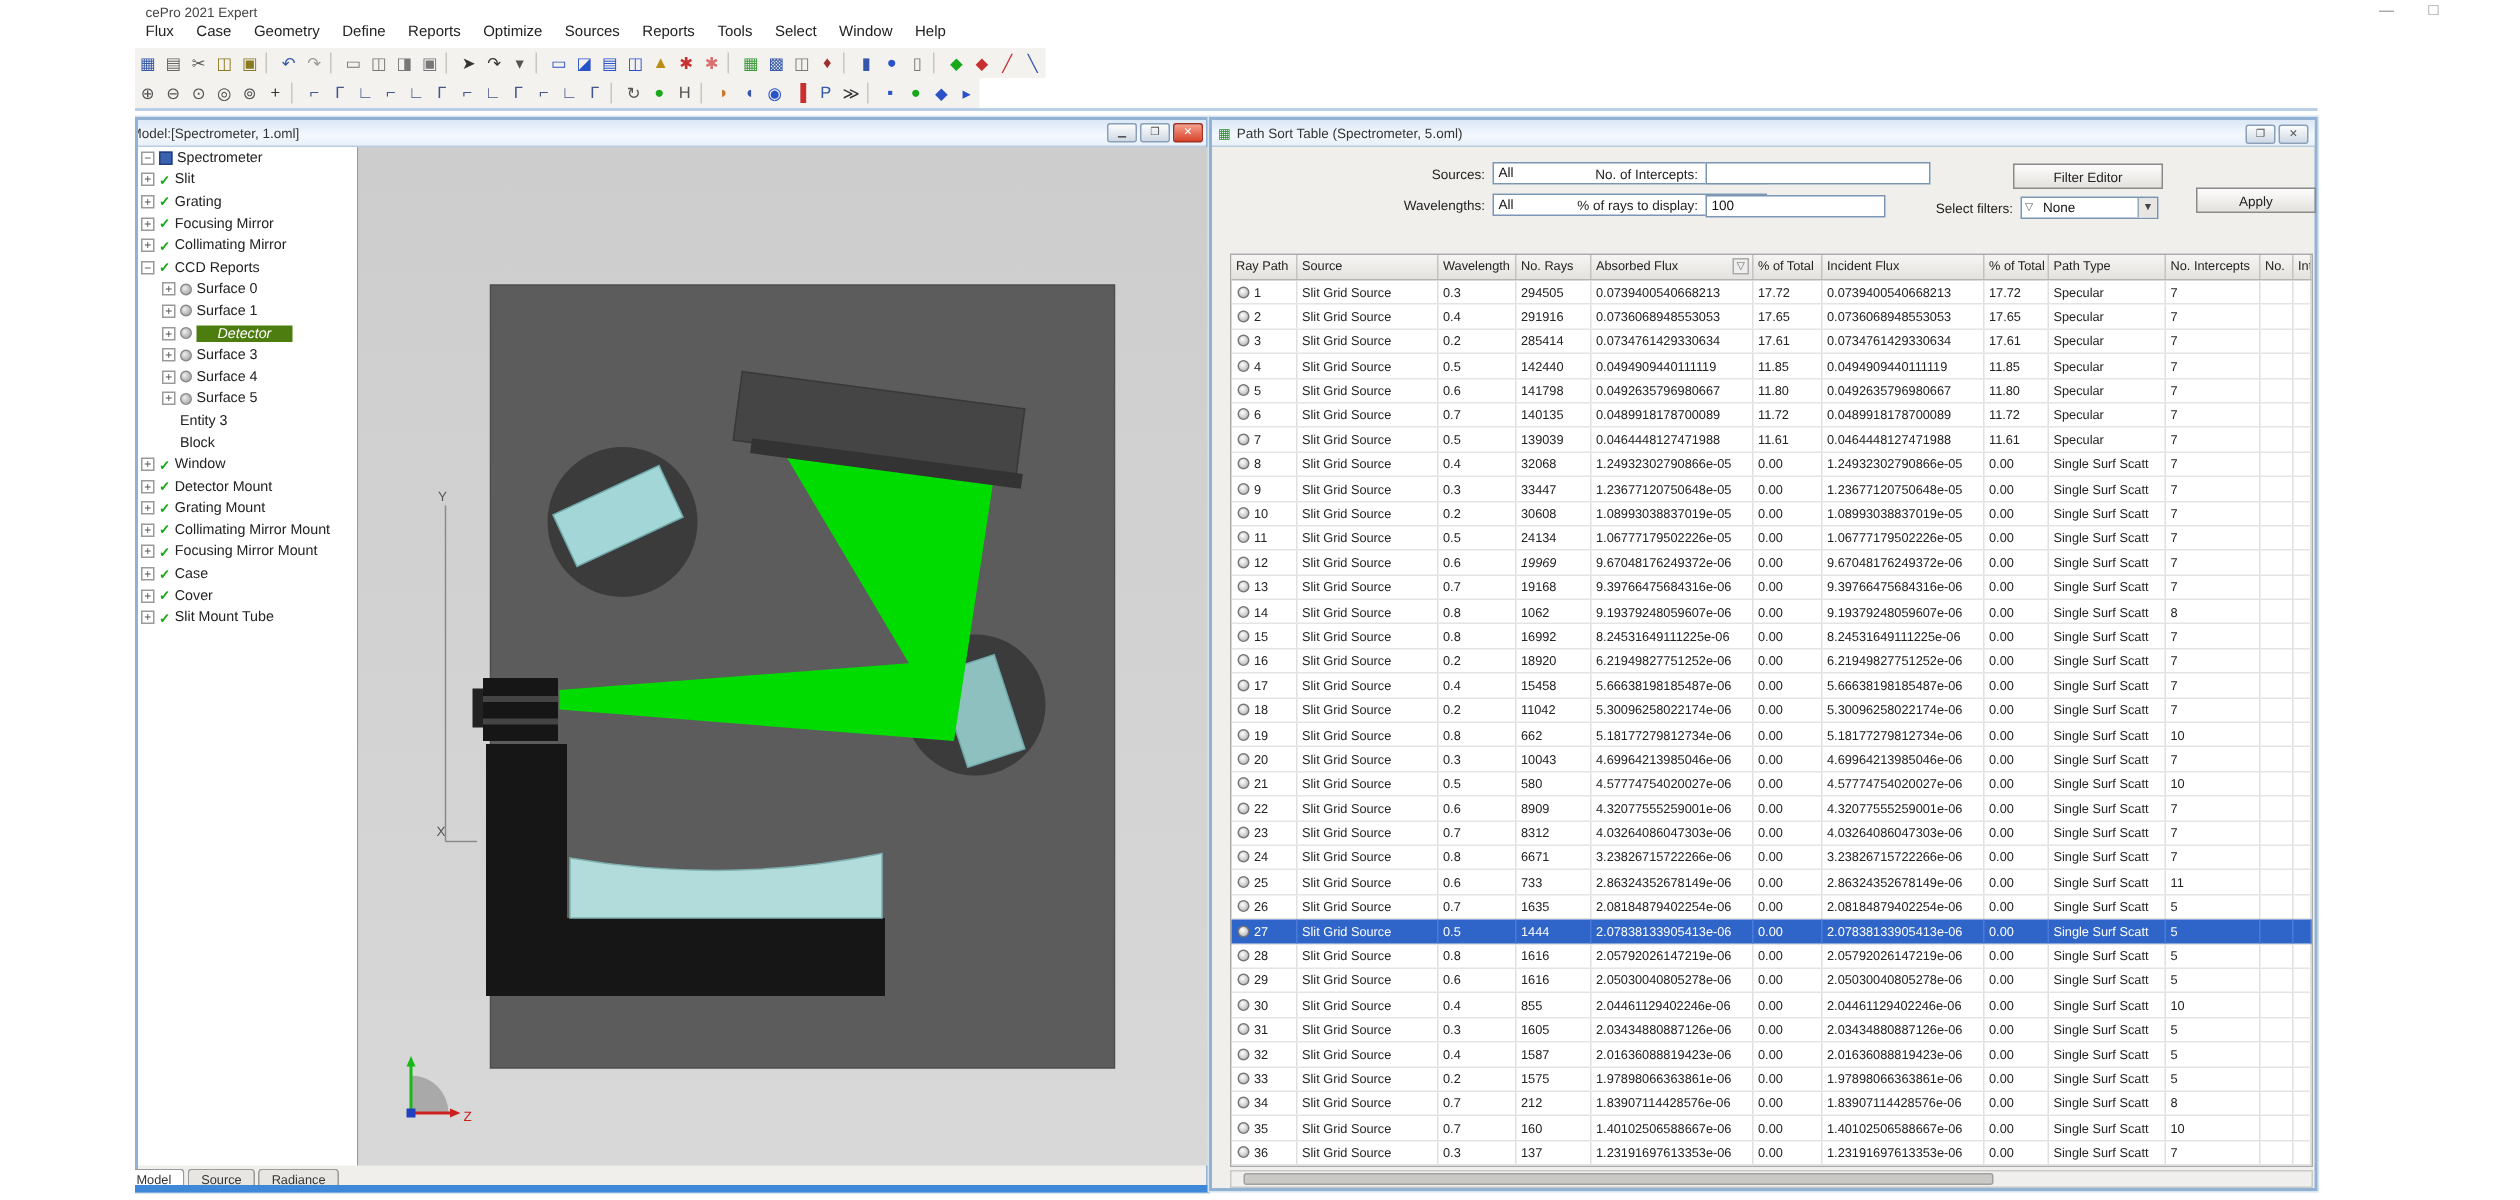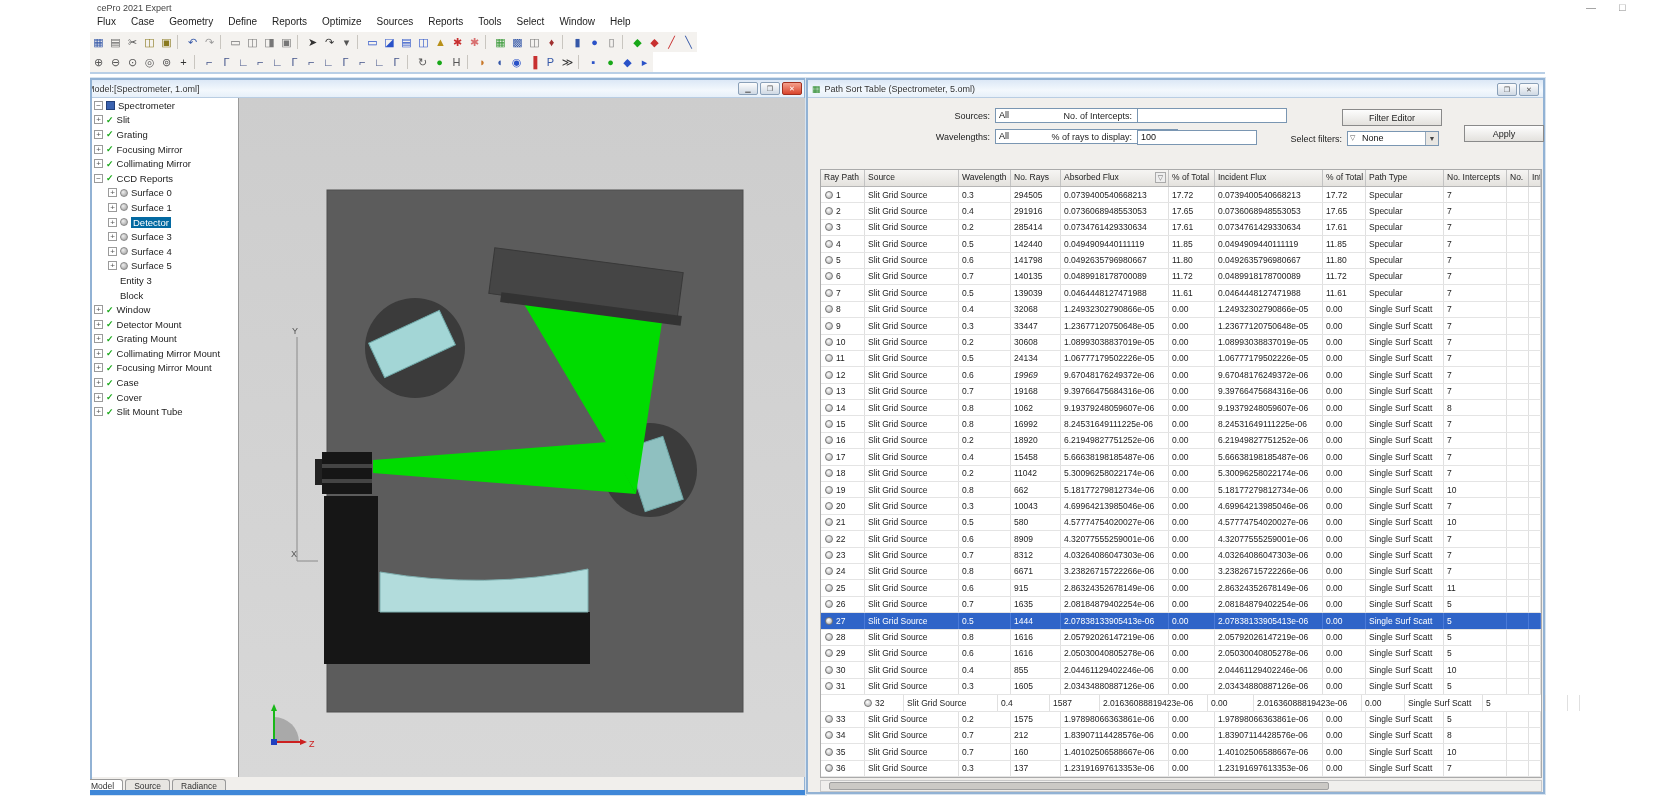--- a/index.html
+++ b/index.html
@@ -37,21 +37,21 @@
     border-right:1px solid #9a9a9a; }
   .tree-row { height:14.6px; display:flex; align-items:center; font-size:9.5px; color:#222;
     white-space:nowrap; padding-left:2px; }
   .tree-exp { width:9px; height:9px; border:1px solid #9a9a9a; background:#fff; font-size:8px;
     line-height:7px; text-align:center; color:#555; margin-right:3px; flex:none; }
   .tree-exp.none { border:none; background:transparent; }
   .tree-check { color:#18a818; font-size:9px; font-weight:bold; margin-right:3px; flex:none; }
   .tree-surf { width:8px; height:8px; border-radius:50%; border:1px solid #888;
     background:radial-gradient(circle at 35% 35%, #eee, #999); margin-right:3px; flex:none; }
   .tree-model-icon { width:9px; height:9px; background:#3a62b0; border:1px solid #23407a; margin-right:3px; flex:none; }
-  .tree-label.sel { background:#0369a1; color:#fff; padding:0 2px; }
+  .tree-label.sel { background:#4d7c0f; color:#fff; padding:0 14px;font-style:italic; }
   .tree-row.lv1 { padding-left:16px; }
 
   #viewport { left:147px; top:18px; width:569px; height:679px;
     background:linear-gradient(180deg,#cdcdcd,#d8d8d8); }
 
   #tabstrip { left:-10px; top:697px; height:16px; display:flex; align-items:flex-end; }
   .tab { font-size:8.5px; color:#333; border:1px solid #9a9a9a; border-bottom:none;
     padding:1px 8px 2px 8px; background:#e8e6e2; border-radius:3px 3px 0 0; margin-right:2px; }
   .tab.active { background:#ffffff; }
   #model-bottom-bar { left:-2px; bottom:-2px; width:716px; height:5px; background:#3f87d8; }
@@ -740,21 +740,21 @@
             <div class="tcell" style="width: 43px;">0.00</div>
             <div class="tcell" style="width: 78px;">Single Surf Scatt</div>
             <div class="tcell" style="width: 63px;">7</div>
             <div class="tcell" style="width: 22px;"></div>
             <div class="tcell" style="width: 12px;"></div>
           </div>
           <div class="trow">
             <div class="tcell" style="width: 44px;"><span class="ray-ico"></span>25</div>
             <div class="tcell" style="width: 94px;">Slit Grid Source</div>
             <div class="tcell" style="width: 52px;">0.6</div>
-            <div class="tcell" style="width: 50px;">915</div>
+            <div class="tcell" style="width: 50px;">733</div>
             <div class="tcell" style="width: 108px;">2.86324352678149e-06</div>
             <div class="tcell" style="width: 46px;">0.00</div>
             <div class="tcell" style="width: 108px;">2.86324352678149e-06</div>
             <div class="tcell" style="width: 43px;">0.00</div>
             <div class="tcell" style="width: 78px;">Single Surf Scatt</div>
             <div class="tcell" style="width: 63px;">11</div>
             <div class="tcell" style="width: 22px;"></div>
             <div class="tcell" style="width: 12px;"></div>
           </div>
           <div class="trow">
@@ -835,21 +835,21 @@
             <div class="tcell" style="width: 108px;">2.03434880887126e-06</div>
             <div class="tcell" style="width: 46px;">0.00</div>
             <div class="tcell" style="width: 108px;">2.03434880887126e-06</div>
             <div class="tcell" style="width: 43px;">0.00</div>
             <div class="tcell" style="width: 78px;">Single Surf Scatt</div>
             <div class="tcell" style="width: 63px;">5</div>
             <div class="tcell" style="width: 22px;"></div>
             <div class="tcell" style="width: 12px;"></div>
           </div>
           <div class="trow">
-            <div class="tcell" style="width: 44px; margin-left: 39px;"><span class="ray-ico"></span>32</div>
+            <div class="tcell" style="width: 44px;"><span class="ray-ico"></span>32</div>
             <div class="tcell" style="width: 94px;">Slit Grid Source</div>
             <div class="tcell" style="width: 52px;">0.4</div>
             <div class="tcell" style="width: 50px;">1587</div>
             <div class="tcell" style="width: 108px;">2.01636088819423e-06</div>
             <div class="tcell" style="width: 46px;">0.00</div>
             <div class="tcell" style="width: 108px;">2.01636088819423e-06</div>
             <div class="tcell" style="width: 43px;">0.00</div>
             <div class="tcell" style="width: 78px;">Single Surf Scatt</div>
             <div class="tcell" style="width: 63px;">5</div>
             <div class="tcell" style="width: 22px;"></div>

